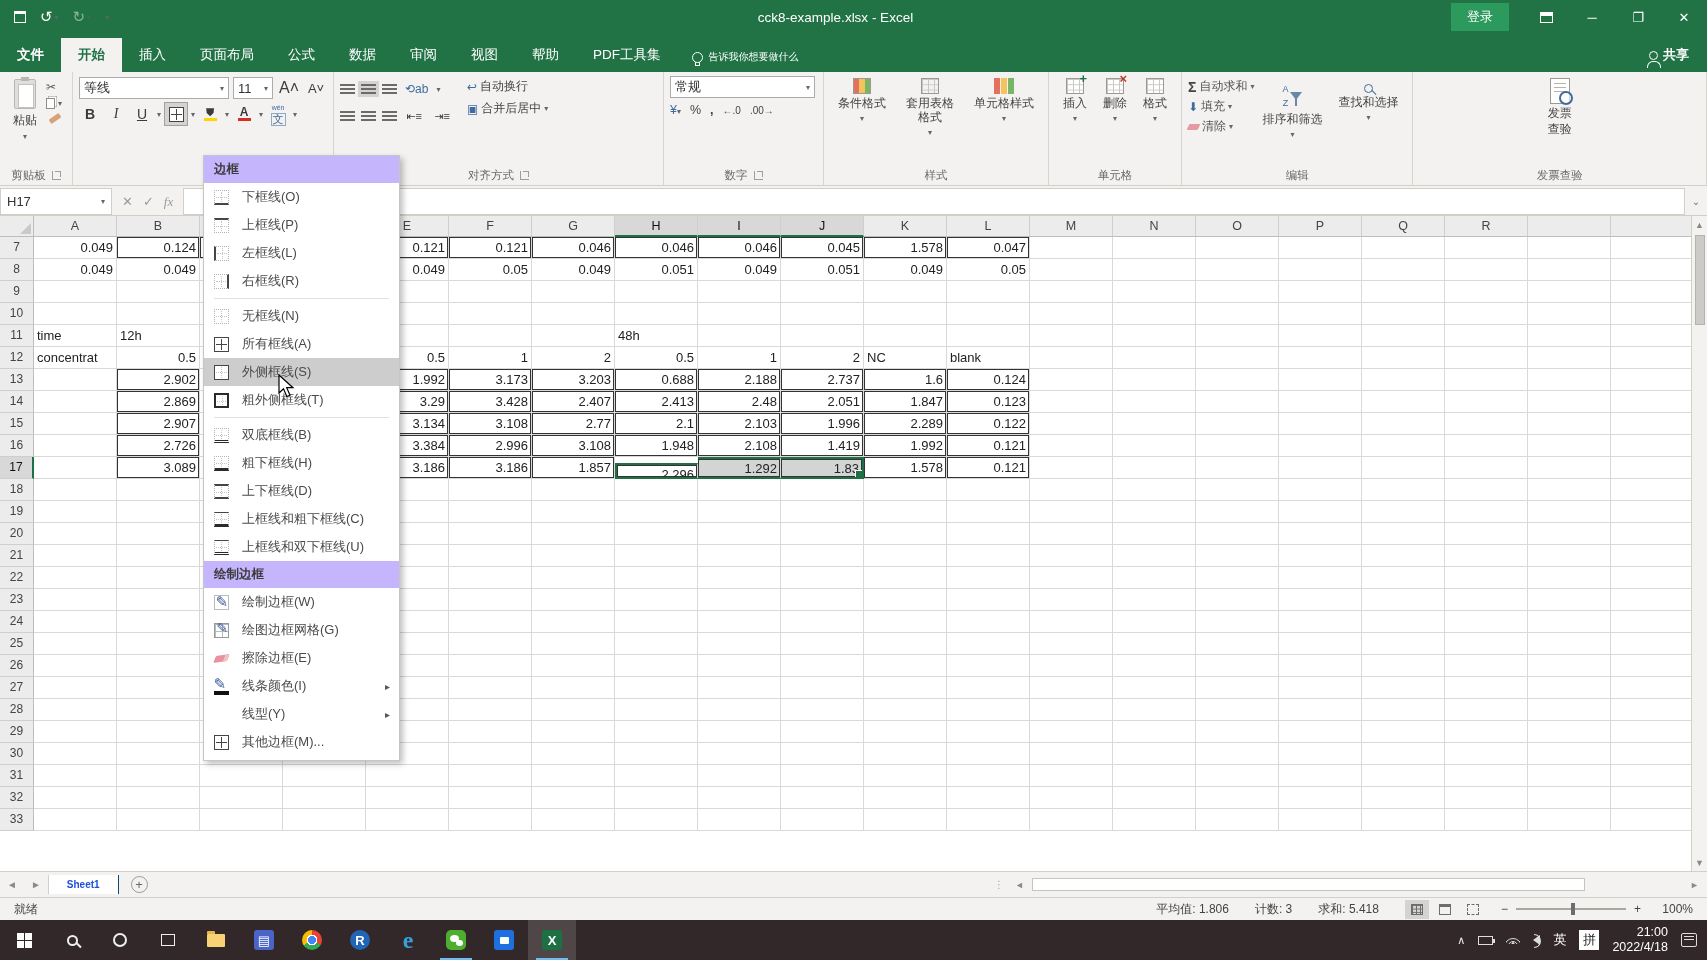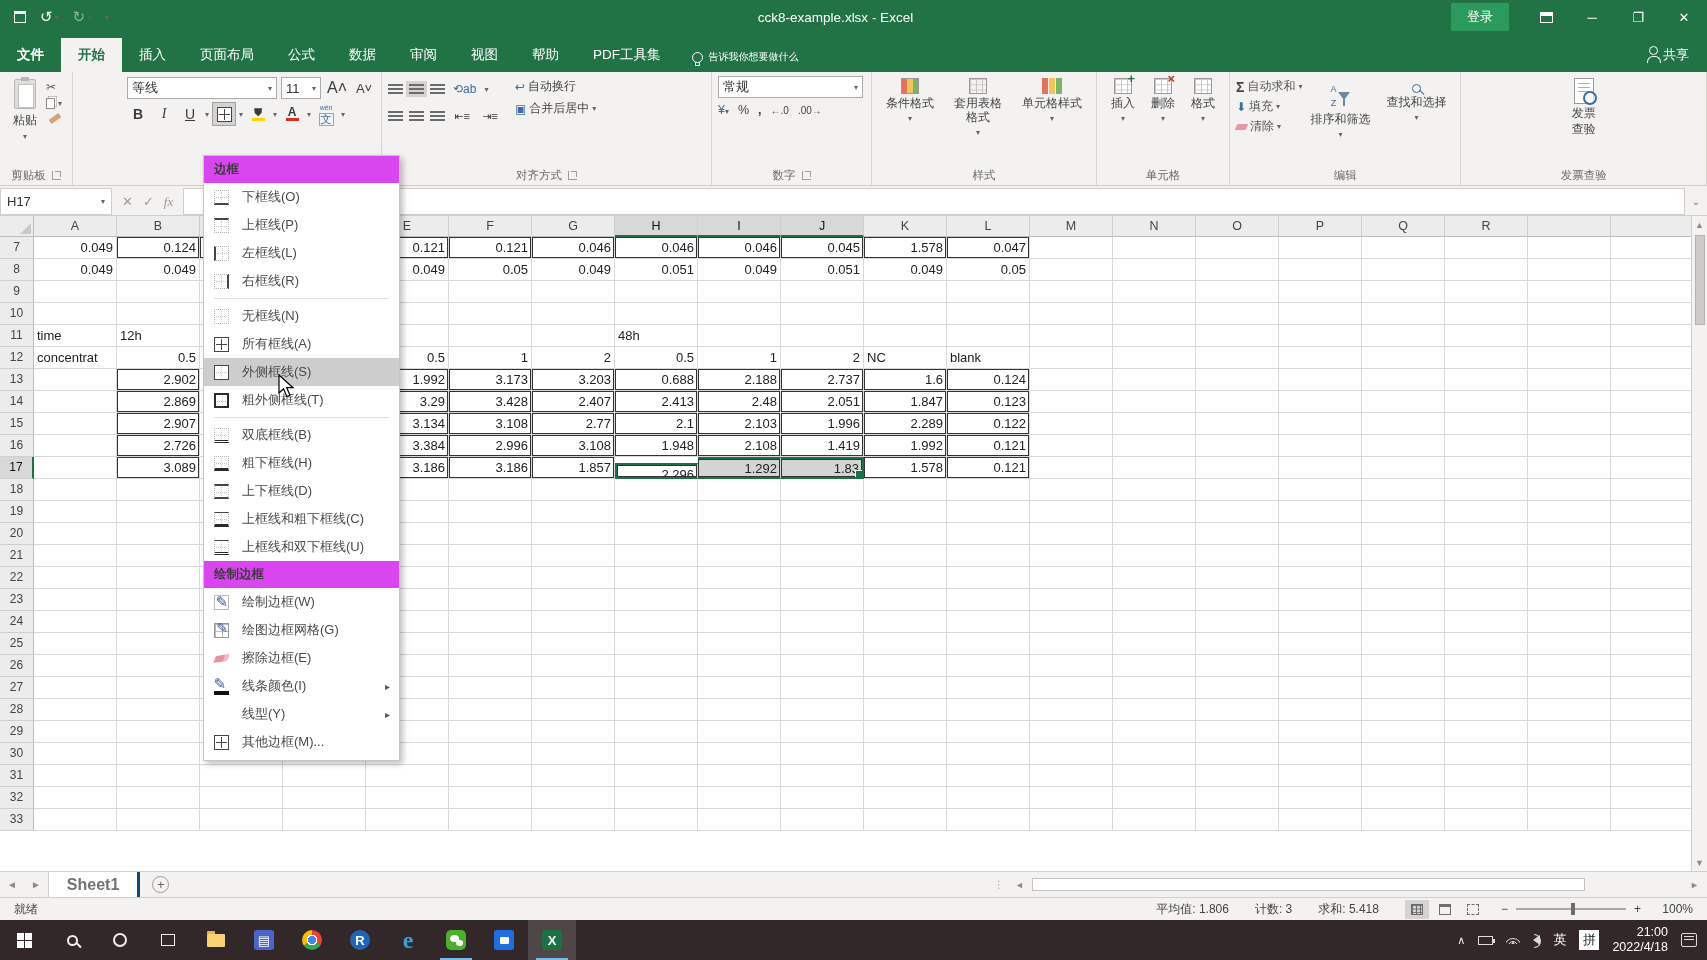--- a/index.html
+++ b/index.html
@@ -22,41 +22,41 @@
 
   
   .tabrow { height:38px; background:#217346; display:flex; align-items:flex-end; color:#fff; flex-shrink:0; }
   .rtab { padding:8px 17px; font-size:13.5px; cursor:default; }
   .rtab.file { background:#217346; font-weight:bold; }
   .rtab.active { background:#f3f2f1; color:#217346; font-weight:bold; }
   .tellme { display:flex; align-items:center; gap:6px; padding:8px 14px; font-size:10px; }
   .bulb { width:11px; height:11px; border:1.5px solid #fff; border-radius:50%; position:relative; }
   .bulb::after { content:""; position:absolute; left:2.5px; bottom:-4px; width:3px; height:3px; border:1px solid #fff; border-top:none; }
   .tab-spacer { flex:1; }
-  .share { display:flex; align-items:flex-start; gap:5px; padding:8px 18px; }
+  .share { display:flex; align-items:center; gap:5px; padding:8px 18px;font-weight:bold; }
   .person { width:9px; height:9px; border:1.5px solid #fff; border-radius:50%; position:relative; }
   .person::after { content:""; position:absolute; left:-3px; top:9px; width:12px; height:6px; border:1.5px solid #fff; border-bottom:none; border-radius:6px 6px 0 0; }
 
   
   .ribbon { height:114px; background:#f3f2f1; border-bottom:1px solid #d2cfc8; display:flex; flex-shrink:0; }
   .rgroup { display:flex; flex-direction:column; border-right:1px solid #d8d5ce; padding:4px 6px 0 6px; position:relative; }
   .rbody { flex:1; display:flex; align-items:flex-start; }
   .rlabel { height:20px; font-size:11.5px; color:#6a6a6a; text-align:center; display:flex; align-items:center; justify-content:center; gap:6px; }
   .launcher { width:9px; height:9px; border-left:1px solid #8a8a8a; border-bottom:1px solid #8a8a8a; position:relative; opacity:.8; }
   .launcher::after { content:""; position:absolute; right:0px; top:0px; width:5px; height:5px; border-right:1px solid #8a8a8a; border-top:1px solid #8a8a8a; }
   .bigbtn { display:flex; flex-direction:column; align-items:center; justify-content:center; padding:3px 7px; gap:3px; font-size:12px; color:#444; }
   .dd { font-size:8px; color:#666; }
   .clipboard-icon { width:22px; height:30px; background:#dfdedd; border:1px solid #b9b7b4; border-radius:2px; position:relative; }
   .clipboard-icon::before { content:""; position:absolute; left:3px; top:4px; width:14px; height:22px; background:#fff; border:1px solid #c4c2bf; }
   .clipboard-icon::after { content:""; position:absolute; left:6px; top:-3px; width:8px; height:4px; background:#b9b7b4; }
   .minicol { display:flex; flex-direction:column; gap:4px; padding:4px 2px; }
   .minirow { display:flex; align-items:center; gap:3px; font-size:12px; color:#555; }
   .brush { width:12px; height:5px; background:#d8a276; transform:rotate(-35deg); border-radius:1px; margin:3px; }
   .copyicon { width:9px; height:11px; border:1px solid #8f8d8a; background:#fff; box-shadow:2px -2px 0 -0.5px #fff, 2px -2px 0 0 #8f8d8a; }
-  .fontcol { display:flex; flex-direction:column; gap:4px; padding-top:1px;margin-left:48px; }
+  .fontcol { display:flex; flex-direction:column; gap:4px; padding-top:1px; }
   .fontrow { display:flex; align-items:center; gap:4px; }
   .combo { background:#fff; border:1px solid #ababab; display:flex; align-items:center; justify-content:space-between; padding:2px 4px; height:22px; font-size:13px; }
   .font-name { width:150px; }
   .font-size { width:40px; }
   .fbtn { min-width:22px; height:22px; display:flex; align-items:center; justify-content:center; font-size:14px; color:#3b3b3b; padding:0 2px; }
   .fbtn.pressed { background:#d5d3d1; outline:1px solid #a3a19e; }
   .colorbar { display:flex; flex-direction:column; align-items:center; line-height:11px; }
   .colorbar .bar { width:13px; height:3.5px; }
   .alncol { display:flex; flex-direction:column; gap:5px; padding-top:2px;justify-content:center; }
   .alnrow { display:flex; align-items:center; gap:6px; }
@@ -117,21 +117,21 @@
   .cell.sb-r { border-right:2px solid #1e7145; }
   .cell.handle::after { content:""; position:absolute; right:-1px; bottom:-1px; width:6px; height:6px; background:#1e7145; border:1px solid #fff; z-index:3; }
   .vscroll { width:16px; background:#f3f2f1; border-left:1px solid #d2cfc8; display:flex; flex-direction:column; align-items:center; flex-shrink:0; }
   .vs-arrow { height:17px; color:#8a8a8a; font-size:9px; display:flex; align-items:center; }
   .vs-thumb { width:10px; height:90px; background:#cdcbc8; border:1px solid #b5b3b0; margin-top:2px; }
   .vs-fill { flex:1; }
 
   
   .sheettabbar { height:26px; background:#f3f2f1; border-top:1px solid #d2cfc8; display:flex; align-items:center; flex-shrink:0; }
   .st-nav { color:#8a8a8a; font-size:10px; padding:0 7px; }
-  .sheettab { background:#fff; color:#737373; font-weight:bold; padding:4px 18px; border-right:3px solid #0c4a6e; border-left:1px solid #d2cfc8; font-size:16px; }
+  .sheettab { background:#fff; color:#1d4ed8; font-weight:bold; padding:4px 18px; border-right:1px solid #0c4a6e; border-left:1px solid #d2cfc8; font-size:10px; }
   .addsheet { width:17px; height:17px; border:1px solid #9a9a9a; border-radius:50%; display:flex; align-items:center; justify-content:center; color:#666; font-size:13px; margin-left:12px; }
   .st-fill { flex:1; }
   .hscroll { display:flex; align-items:center; width:700px; }
   .hs-arrow { color:#8a8a8a; font-size:9px; padding:0 8px; }
   .hs-track { flex:1; height:13px; background:#f3f2f1; position:relative; }
   .hs-thumb { position:absolute; left:0; top:0; width:85%; height:13px; background:#fff; border:1px solid #c6c4c1; }
   .st-grip { color:#a5a5a5; font-size:10px; letter-spacing:-1px; padding:0 4px; }
 
   
   .statusbar { height:23px; background:#f3f2f1; border-top:1px solid #d2cfc8; display:flex; align-items:center; font-size:12px; color:#444; flex-shrink:0; }
@@ -183,21 +183,21 @@
   .wifi i:nth-child(3) { width:3px; height:3px; bottom:-1px; background:#ddd; }
   .spk { width:0; height:0; border-top:5px solid transparent; border-bottom:5px solid transparent; border-right:7px solid #ddd; position:relative; }
   .spk::after { content:""; position:absolute; left:1px; top:-6px; width:6px; height:12px; border:1.5px solid #ddd; border-left:none; border-radius:0 8px 8px 0; }
   .ime { background:#fff; color:#222; width:20px; height:20px; display:flex; align-items:center; justify-content:center; font-size:13px; }
   .clock { text-align:right; line-height:15px; font-size:12.5px; }
   .notif { width:16px; height:14px; border:1.5px solid #ddd; border-radius:2px; position:relative; }
   .notif::after { content:""; position:absolute; left:2px; top:2px; right:2px; height:6px; background:repeating-linear-gradient(#ddd 0 1.2px,transparent 1.2px 3px); }
 
   
   .menu { position:absolute; left:203px; top:155px; width:197px; background:#fff; border:1px solid #c6c6c6; box-shadow:3px 3px 6px rgba(0,0,0,.25); z-index:20; padding-bottom:4px; }
-  .menu-section { background:#d946ef; color:#3b3b3b; font-weight:bold; font-size:12.5px; padding:5px 10px; }
+  .menu-section { background:#c4b5fd; color:#3b3b3b; font-weight:bold; font-size:12.5px; padding:5px 10px; }
   .mi { height:28px; display:flex; align-items:center; gap:12px; padding:0 8px; color:#4a4a4a; font-size:13px; position:relative; }
   .mi.hl { background:#cdcdcd; }
   .mi .sub { position:absolute; right:9px; font-size:10px; color:#555; }
   .msep { border-top:1px solid #e0e0e0; margin:3px 10px; }
   .iconcell { width:18px; display:flex; justify-content:center; }
   .bi { width:15px; height:15px; border:1px dotted #b3b3b3; position:relative; background:#fff; }
   .bi::before { content:""; position:absolute; top:1px; bottom:1px; left:6.5px; border-left:1px dotted #c4c4c4; }
   .bi::after { content:""; position:absolute; left:1px; right:1px; top:6.5px; border-top:1px dotted #c4c4c4; }
   .bi-b { border-bottom:2px solid #454545; }
   .bi-t { border-top:2px solid #454545; }

